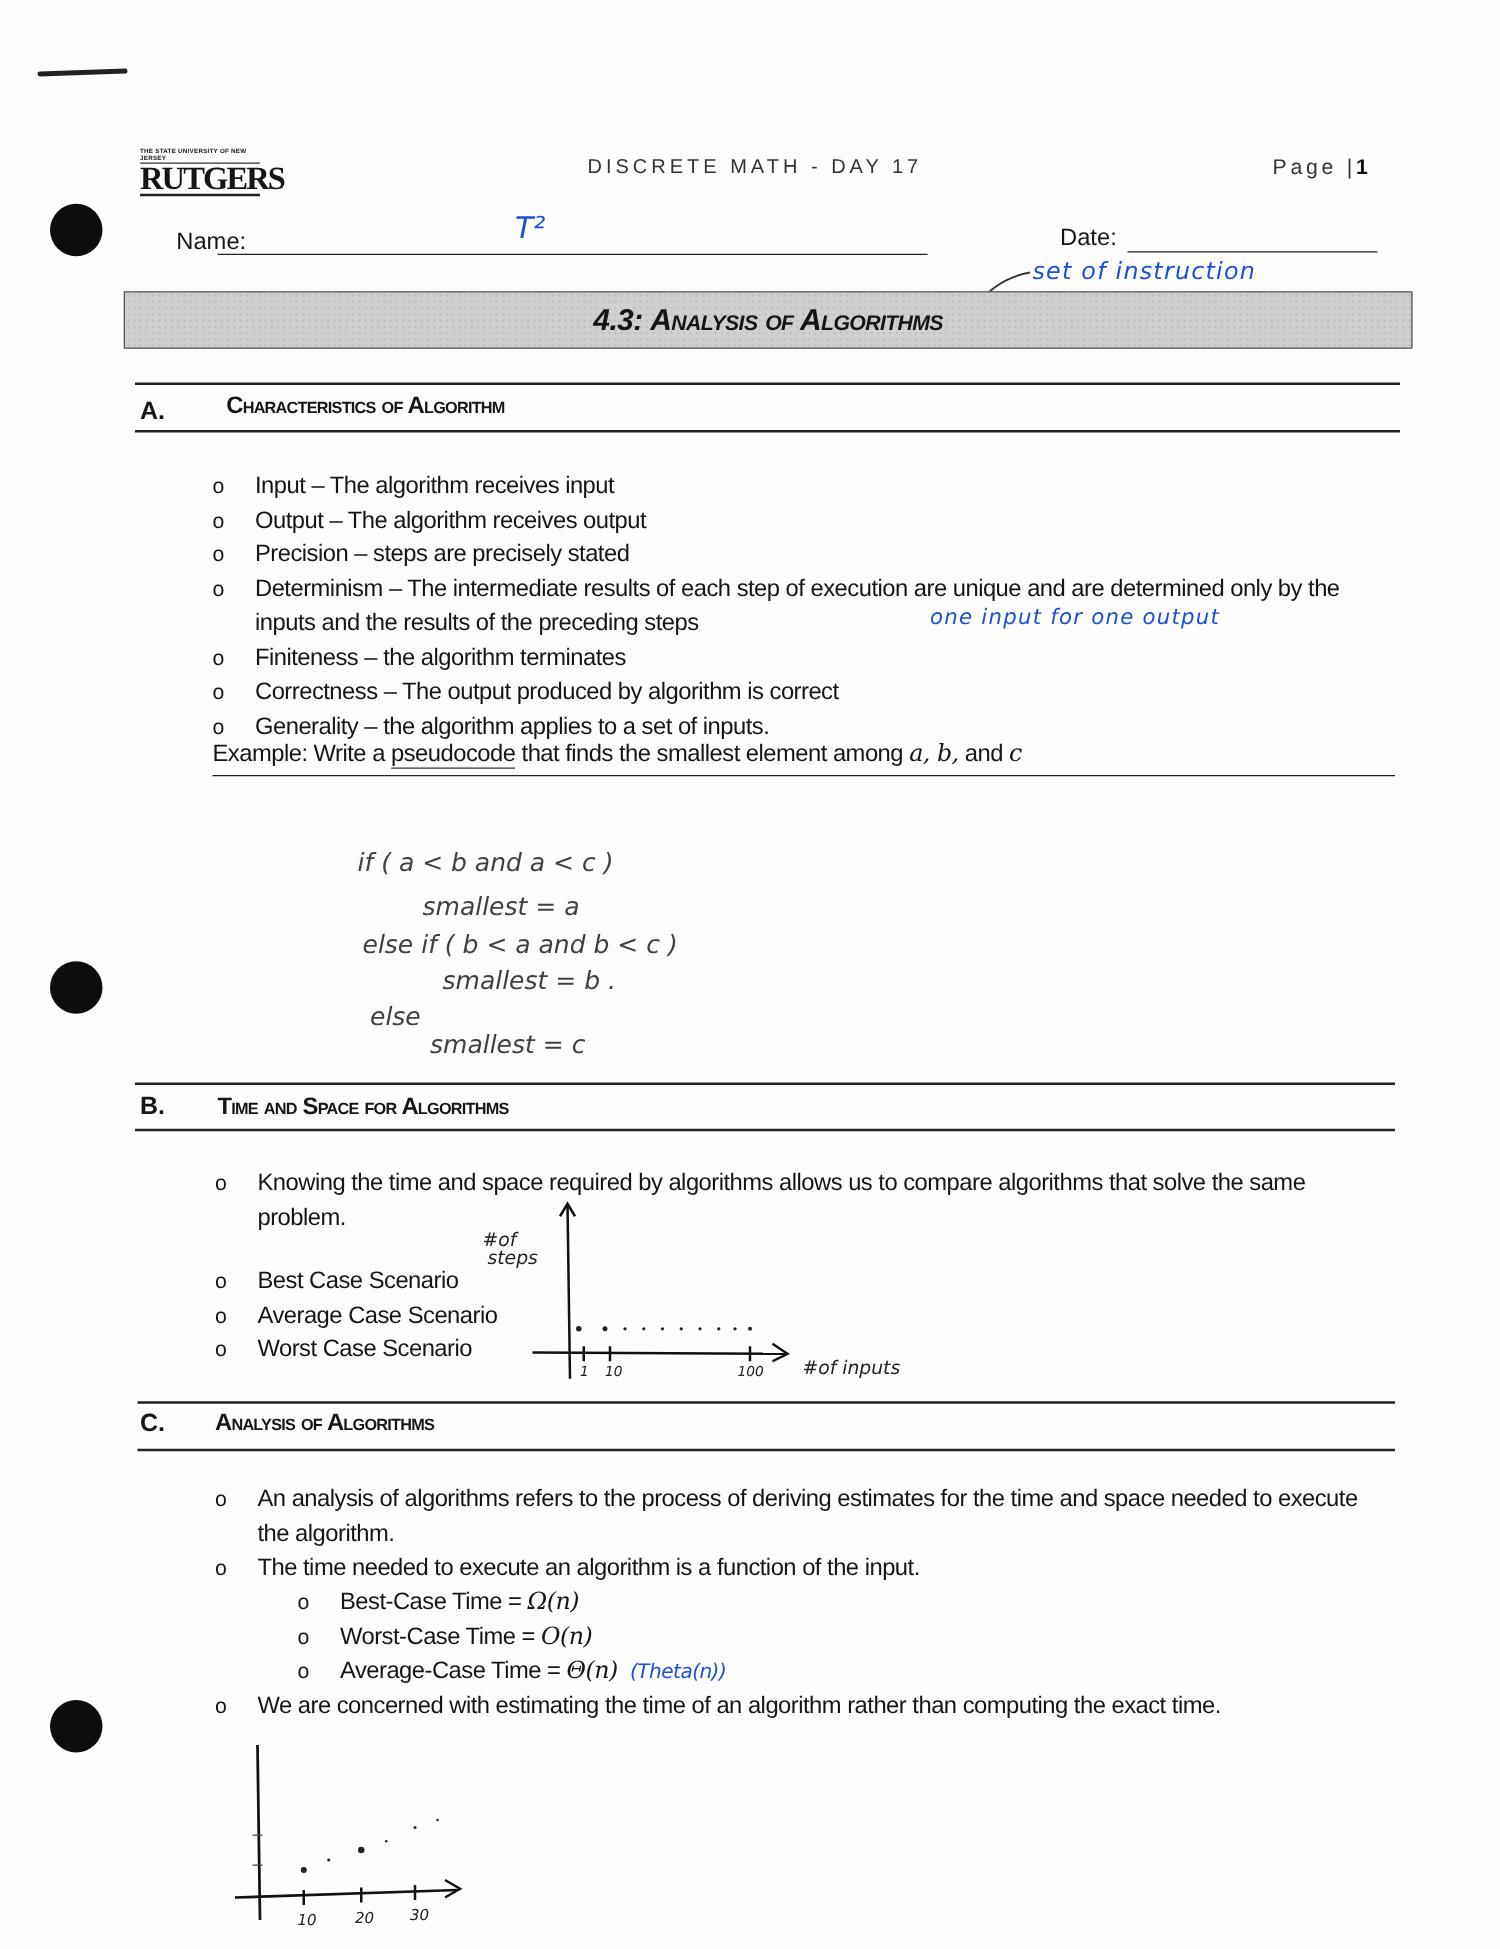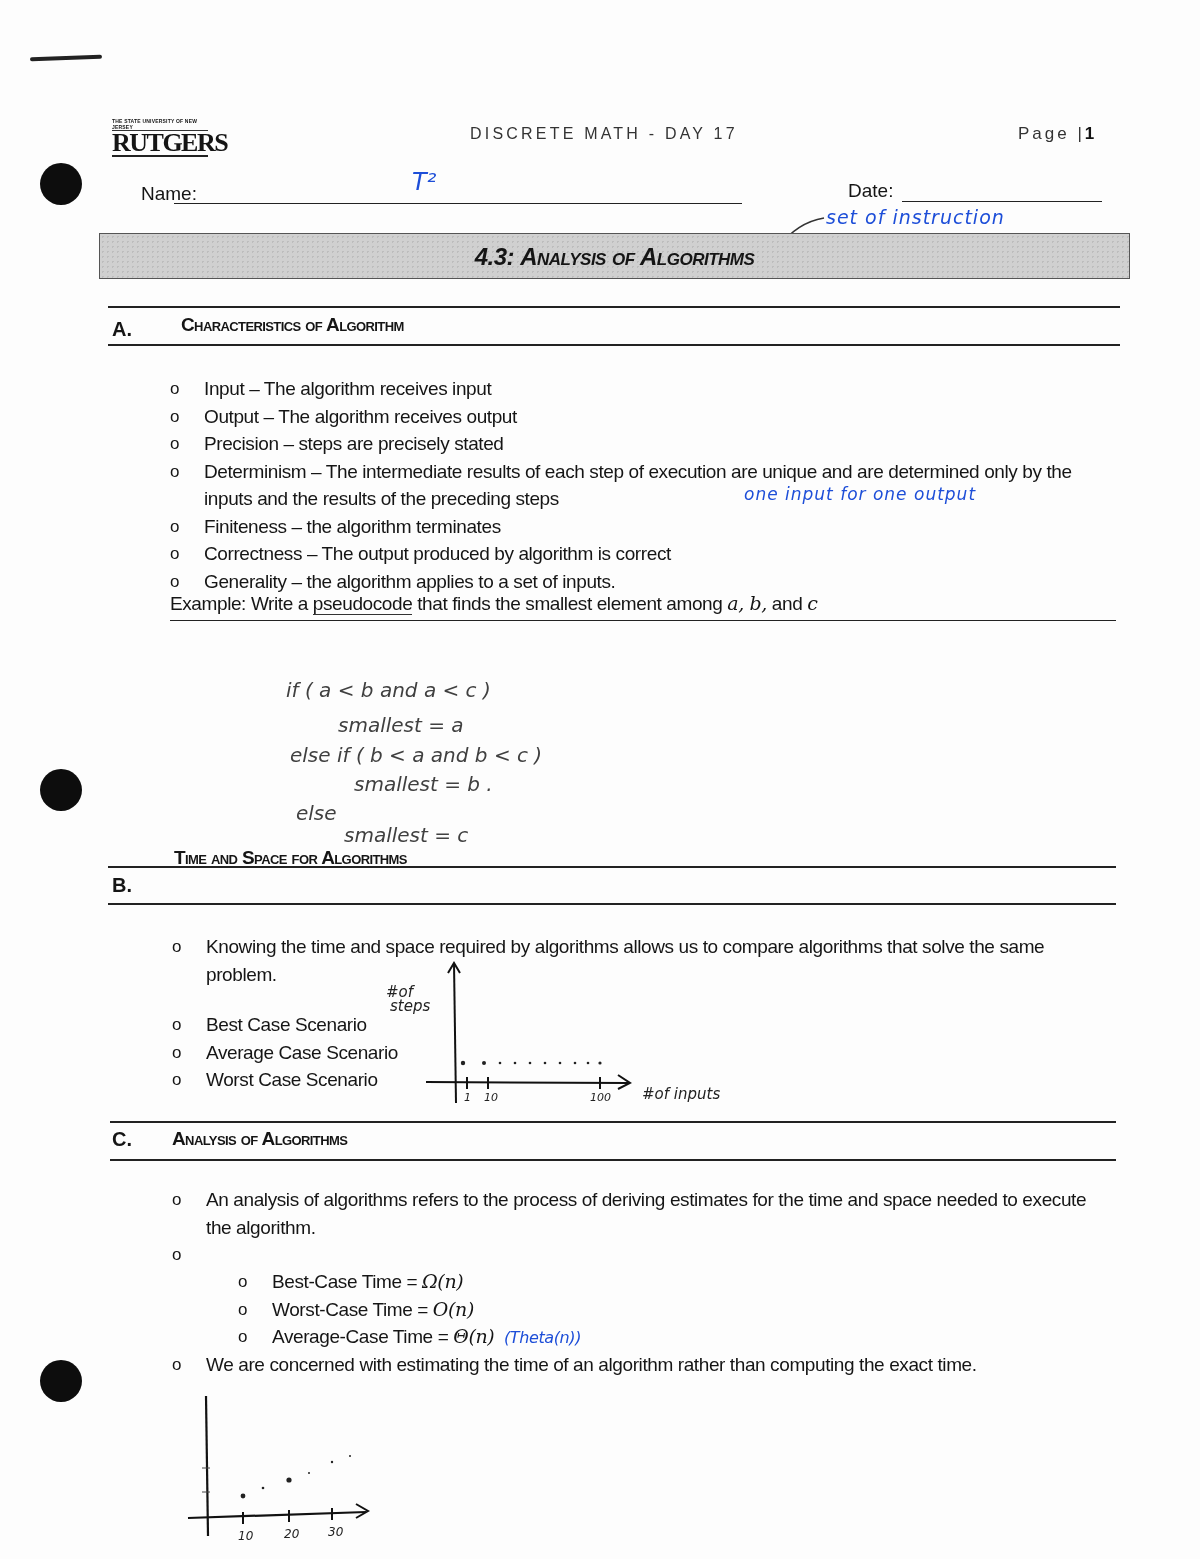--- a/index.html
+++ b/index.html
@@ -93,21 +93,21 @@
 
 <div class="abs code" style="left:286px;top:678px;">if ( a &lt; b  and a &lt; c )</div>
 <div class="abs code" style="left:338px;top:713px;">smallest  = a</div>
 <div class="abs code" style="left:290px;top:743px;">else if ( b &lt; a  and b &lt; c )</div>
 <div class="abs code" style="left:354px;top:772px;">smallest = b .</div>
 <div class="abs code" style="left:296px;top:801px;">else</div>
 <div class="abs code" style="left:344px;top:823px;">smallest = c</div>
 
 <div class="rule" style="left:108px;top:866px;width:1008px;"></div>
 <div class="abs sec-letter" style="left:112px;top:874px;">B.</div>
-<div class="abs sec-title" style="left:174px;top:847px;text-align:center;">Time and Space for Algorithms</div>
+<div class="abs sec-title" style="left:174px;top:875px;text-align:center;">Time and Space for Algorithms</div>
 <div class="rule" style="left:108px;top:903px;width:1008px;"></div>
 
 <ul class="abs bullets" style="left:172px;top:933px;width:935px;">
   <li><span class="bul">o</span><span>Knowing the time and space required by algorithms allows us to compare algorithms that solve the same problem.</span></li>
 </ul>
 <ul class="abs bullets" style="left:172px;top:1011px;width:260px;">
   <li><span class="bul">o</span><span>Best Case Scenario</span></li>
   <li><span class="bul">o</span><span>Average Case Scenario</span></li>
   <li><span class="bul">o</span><span>Worst Case Scenario</span></li>
 </ul>
@@ -138,21 +138,21 @@
   <text x="262" y="144" font-size="15" fill="#222">#of inputs</text>
 </svg>
 
 <div class="rule" style="left:110px;top:1121px;width:1006px;"></div>
 <div class="abs sec-letter" style="left:112px;top:1128px;">C.</div>
 <div class="abs sec-title" style="left:172px;top:1128px;">Analysis of Algorithms</div>
 <div class="rule" style="left:110px;top:1159px;width:1006px;"></div>
 
 <ul class="abs bullets" style="left:172px;top:1186px;width:935px;">
   <li><span class="bul">o</span><span>An analysis of algorithms refers to the process of deriving estimates for the time and space needed to execute the algorithm.</span></li>
-  <li><span class="bul">o</span></li>
+  <li><span class="bul">o</span><span>The time needed to execute an algorithm is a function of the input.</span></li>
 </ul>
 <ul class="abs bullets" style="left:238px;top:1268px;width:600px;">
   <li><span class="bul">o</span><span>Best-Case Time = </span><span class="math">Ω(n)</span></li>
   <li><span class="bul">o</span><span>Worst-Case Time = </span><span class="math">O(n)</span></li>
   <li><span class="bul">o</span><span>Average-Case Time = </span><span class="math">Θ(n)</span>&nbsp;&nbsp;<span class="hand" style="font-size:16px;">(Theta(n))</span></li>
 </ul>
 <ul class="abs bullets" style="left:172px;top:1351px;width:940px;">
   <li><span class="bul">o</span><span>We are concerned with estimating the time of an algorithm rather than computing the exact time.</span></li>
 </ul>
 

